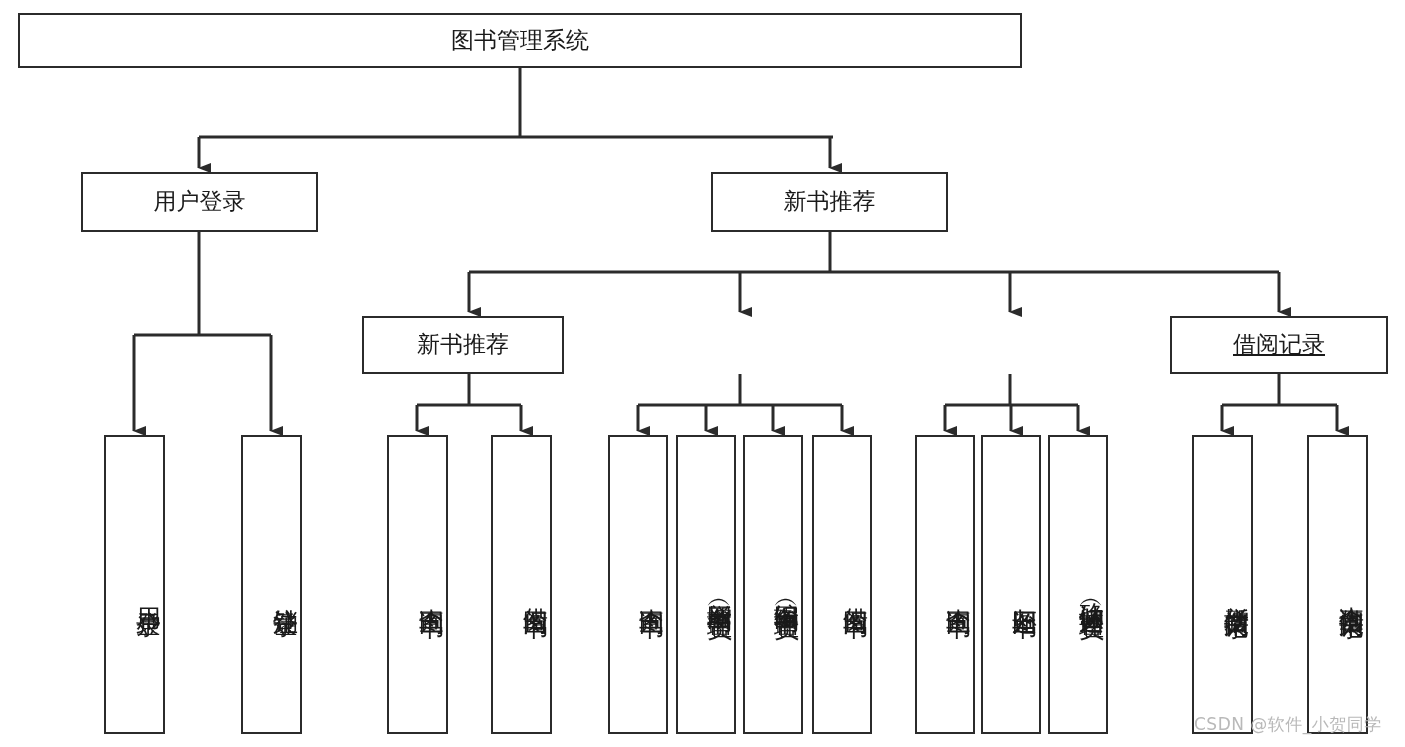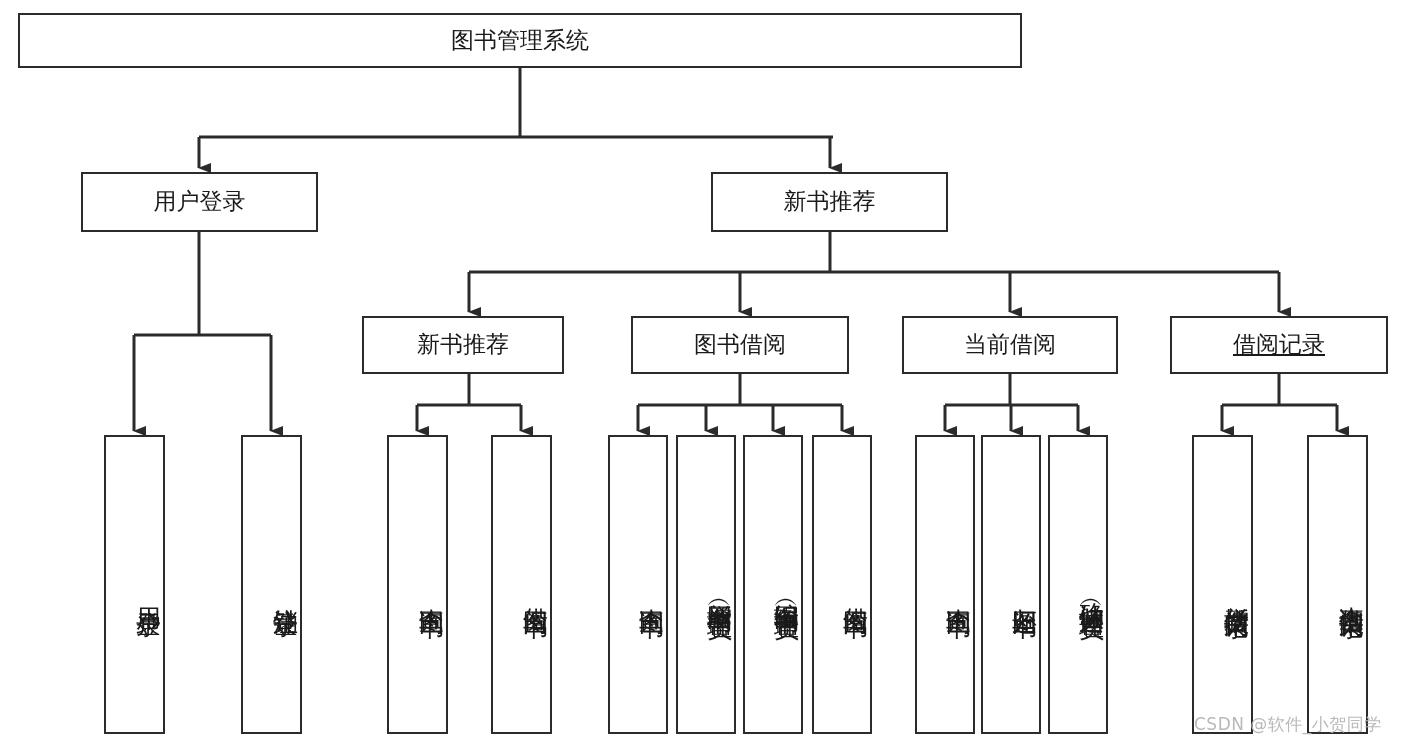--- a/index.html
+++ b/index.html
@@ -127,26 +127,20 @@
   <div class="node horiz" style="left:81px; top:172px; width:237px; height:60px;">
     <span class="label">用户登录</span>
   </div>
   <div class="node horiz" style="left:711px; top:172px; width:237px; height:60px;">
     <span class="label">新书推荐</span>
   </div>
 
   <div class="node horiz" style="left:362px; top:316px; width:202px; height:58px;">
     <span class="label">新书推荐</span>
   </div>
-  <div class="node horiz" style="left:631px; top:316px; width:218px; height:58px;">
-    <span class="label">图书借阅</span>
-  </div>
-  <div class="node horiz" style="left:902px; top:316px; width:216px; height:58px;">
-    <span class="label">当前借阅</span>
-  </div>
   <div class="node horiz" style="left:1170px; top:316px; width:218px; height:58px;text-decoration:underline;">
     <span class="label">借阅记录</span>
   </div>
 
   <div class="node vert" style="left:104px; top:435px; width:61px; height:299px;">
     <span class="label">用户登录</span>
   </div>
   <div class="node vert" style="left:241px; top:435px; width:61px; height:299px;">
     <span class="label">注销登录</span>
   </div>

